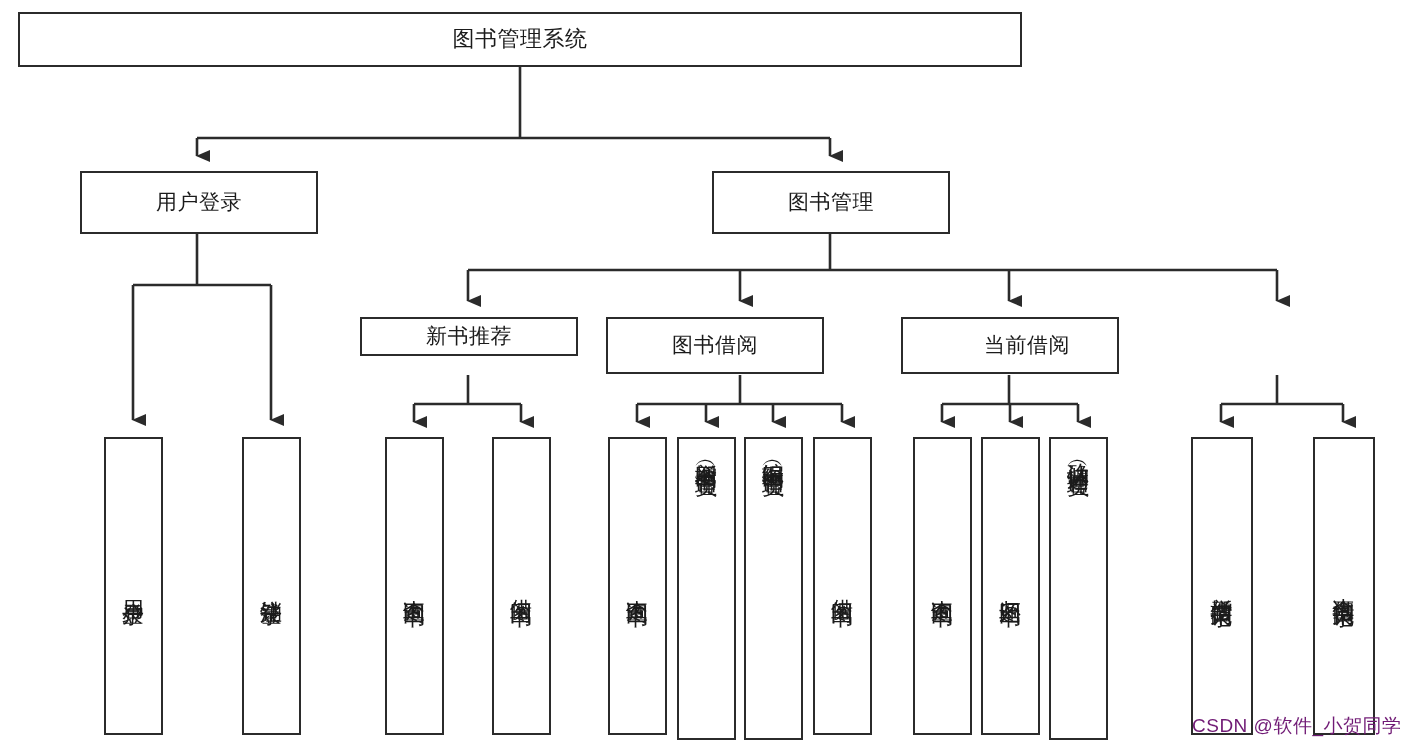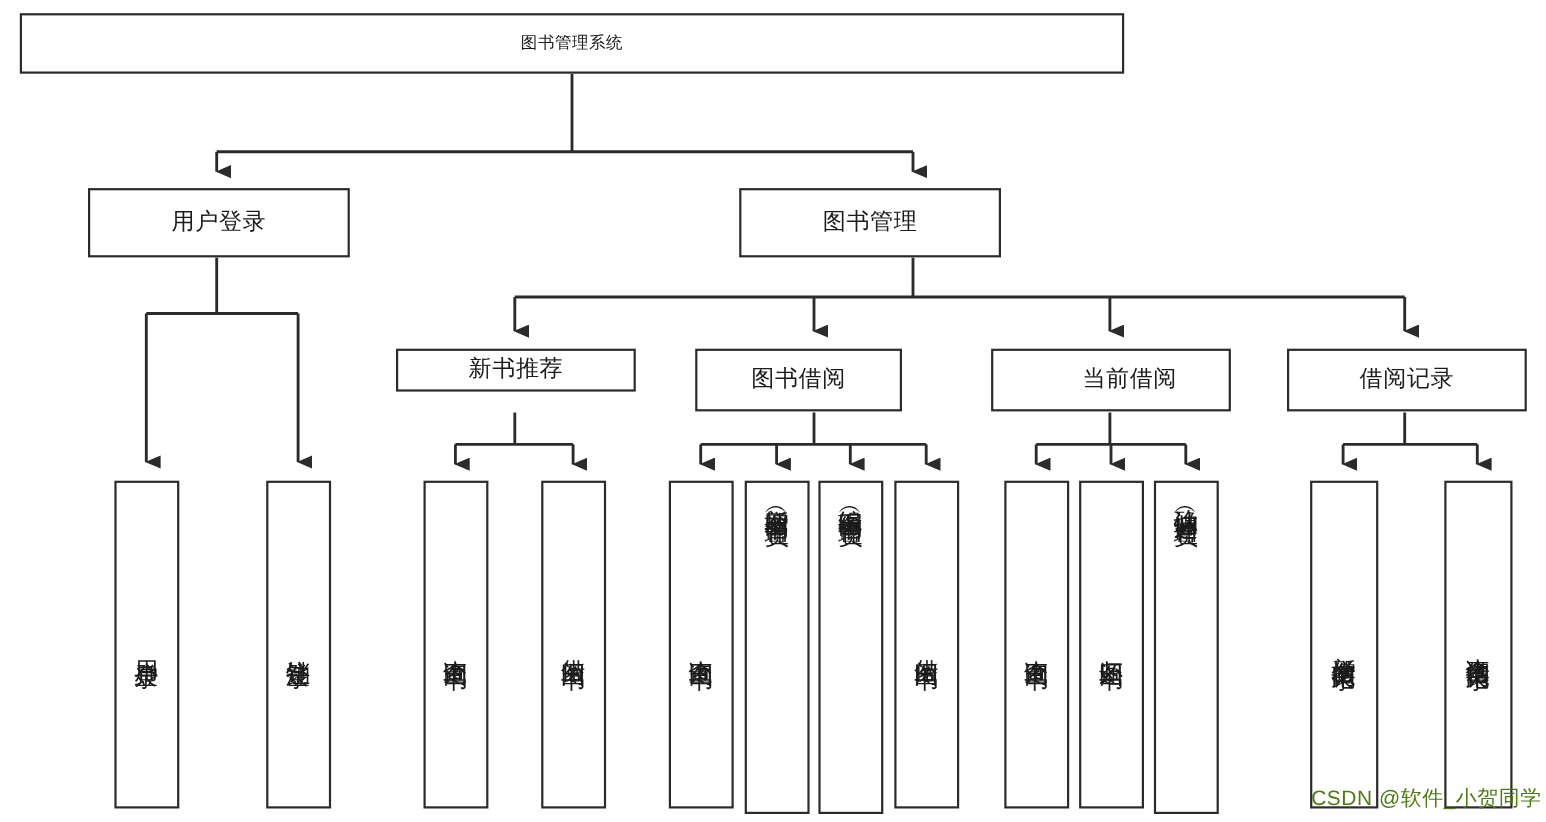--- a/index.html
+++ b/index.html
@@ -40,21 +40,21 @@
     display: block;
     text-align: center;
   }
   
   .node.h .label {
     writing-mode: horizontal-tb;
     font-size: 21px;
     letter-spacing: 0.5px;
   }
   .node.root .label {
-    font-size: 15px;
+    font-size: 22px;
   }
   
   .node.v {
     align-items: flex-start;
     justify-content: center;
     padding-top: 6px;
   }
   .node.v .label {
     writing-mode: vertical-rl;
     text-orientation: upright;
@@ -62,21 +62,21 @@
     letter-spacing: 2px;
     line-height: 1.05;
     white-space: nowrap;
   }
   .node.v.centerpad {
     align-items: center;
     padding-top: 0;
   }
   .watermark {
     position: absolute;
-    color: #4d7c0f;
+    color: #701a75;
     font-size: 19px;
     letter-spacing: 0.5px;
     white-space: nowrap;
     user-select: none;
   }
 </style>
 </head>
 <body>
 
 <div id="canvas">
@@ -132,39 +132,36 @@
   </svg>
 
   <div class="node h root" style="left:18px; top:12px; width:1004px; height:55px;">
     <span class="label">图书管理系统</span>
   </div>
 
   <div class="node h" style="left:80px; top:171px; width:238px; height:63px;">
     <span class="label">用户登录</span>
   </div>
 
-  <div class="node h" style="left:672px; top:171px; width:238px; height:63px;">
+  <div class="node h" style="left:712px; top:171px; width:238px; height:63px;">
     <span class="label">图书管理</span>
   </div>
 
   <div class="node h" style="left:360px; top:317px; width:218px; height:39px;">
     <span class="label">新书推荐</span>
   </div>
 
-  <div class="node h" style="left:632px; top:317px; width:188px; height:57px;">
+  <div class="node h" style="left:606px; top:317px; width:218px; height:57px;">
     <span class="label">图书借阅</span>
   </div>
 
   <div class="node h" style="left:901px; top:317px; width:218px; height:57px;padding-left:34px;">
     <span class="label">当前借阅</span>
   </div>
 
-  <div class="node h" style="left:1170px; top:317px; width:218px; height:57px;">
-    <span class="label">借阅记录</span>
-  </div>
 
   <div class="node v centerpad" style="left:104px; top:437px; width:59px; height:298px;">
     <span class="label">用户登录</span>
   </div>
 
   <div class="node v centerpad" style="left:242px; top:437px; width:59px; height:298px;">
     <span class="label">注销登录</span>
   </div>
 
   <div class="node v centerpad" style="left:385px; top:437px; width:59px; height:298px;">

